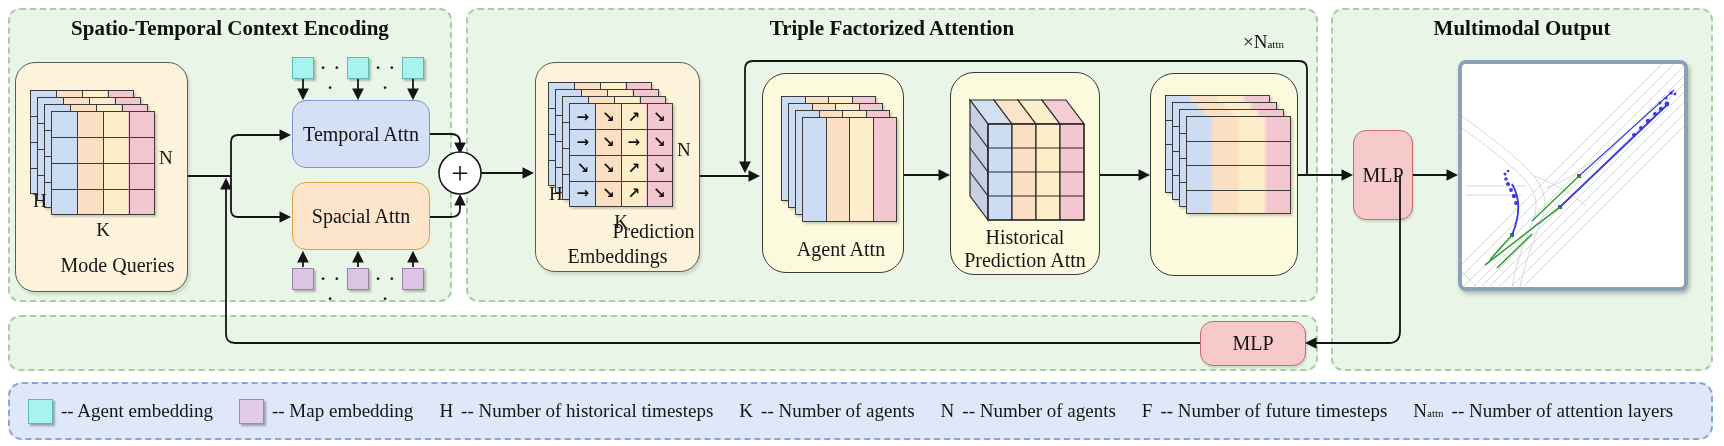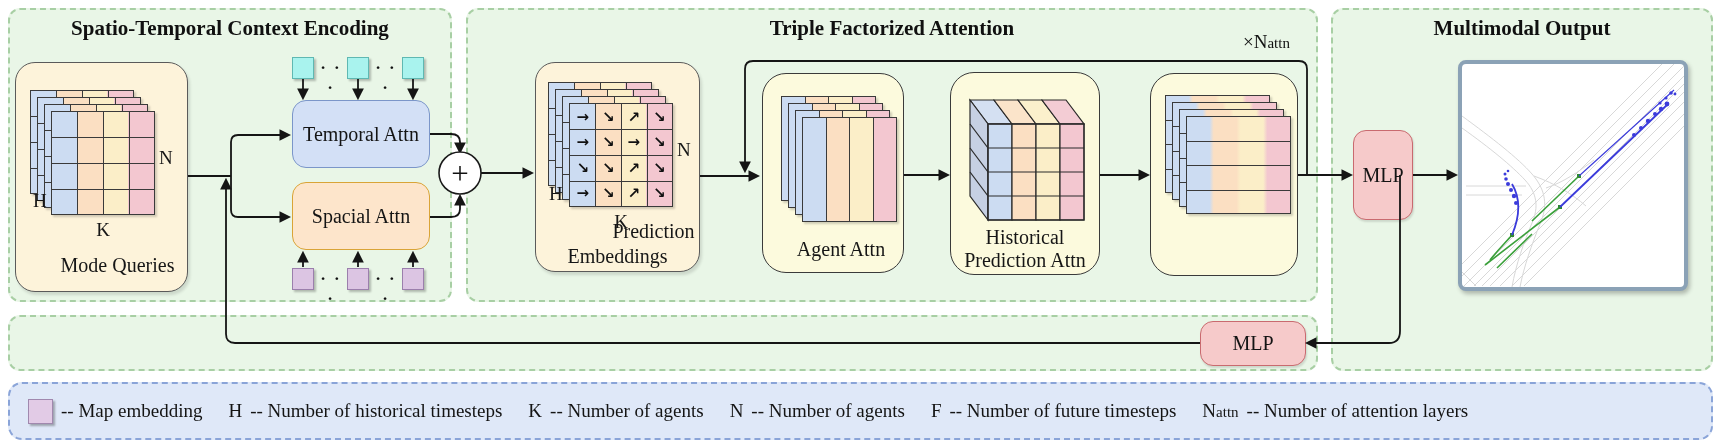--- a/index.html
+++ b/index.html
@@ -47,21 +47,21 @@
 
   .mapbox{position:absolute;background:#ffffff;border:4px solid #8ba2b6;border-radius:8px;box-sizing:border-box;box-shadow:2px 3px 4px rgba(0,0,0,0.25);}
   .road{stroke:#d8d8d8;stroke-width:1;fill:none;}
   .tg{stroke:#3aa03a;stroke-width:1.6;fill:none;}
   .tb{stroke:#3b3bdb;stroke-width:1.8;fill:none;}
   .tb.thin{stroke-width:1.1;}
   .gdot{fill:#2e8b2e;}
   .bdot{fill:#3b3bdb;}
 
   .nattn{position:absolute;font-size:19px;color:#111;}
-  .subtxt{font-size:15px;}
+  .subtxt{font-size:11px;}
 
   .lg-item{display:flex;align-items:center;gap:8px;white-space:nowrap;}
   .lg-swatch{width:25px;height:25px;box-sizing:border-box;box-shadow:2px 2px 2px rgba(0,0,0,0.3);display:inline-block;}
   .lg-cyan{background:#a9f3ee;border:1.4px solid #5fb8b2;}
   .lg-purple{background:#e2cbe6;border:1.4px solid #a088ae;}
 </style>
 </head>
 <body>
 
 <div id="canvas">
@@ -239,20 +239,24 @@
       </g>
     </svg>
   </div>
 
   <div class="box mlp" style="left:1200px;top:321px;width:106px;height:45px;">
     <span>MLP</span>
   </div>
 
   <div class="legendbar" style="left:8px;top:382px;width:1705px;height:58px;">
     <div class="lg-item">
+      <span class="lg-swatch lg-cyan"></span>
+      <span>-- Agent embedding</span>
+    </div>
+    <div class="lg-item">
       <span class="lg-swatch lg-purple"></span>
       <span>-- Map embedding</span>
     </div>
     <div class="lg-item">
       <span>H</span>
       <span>-- Number of historical timesteps</span>
     </div>
     <div class="lg-item">
       <span>K</span>
       <span>-- Number of agents</span>

